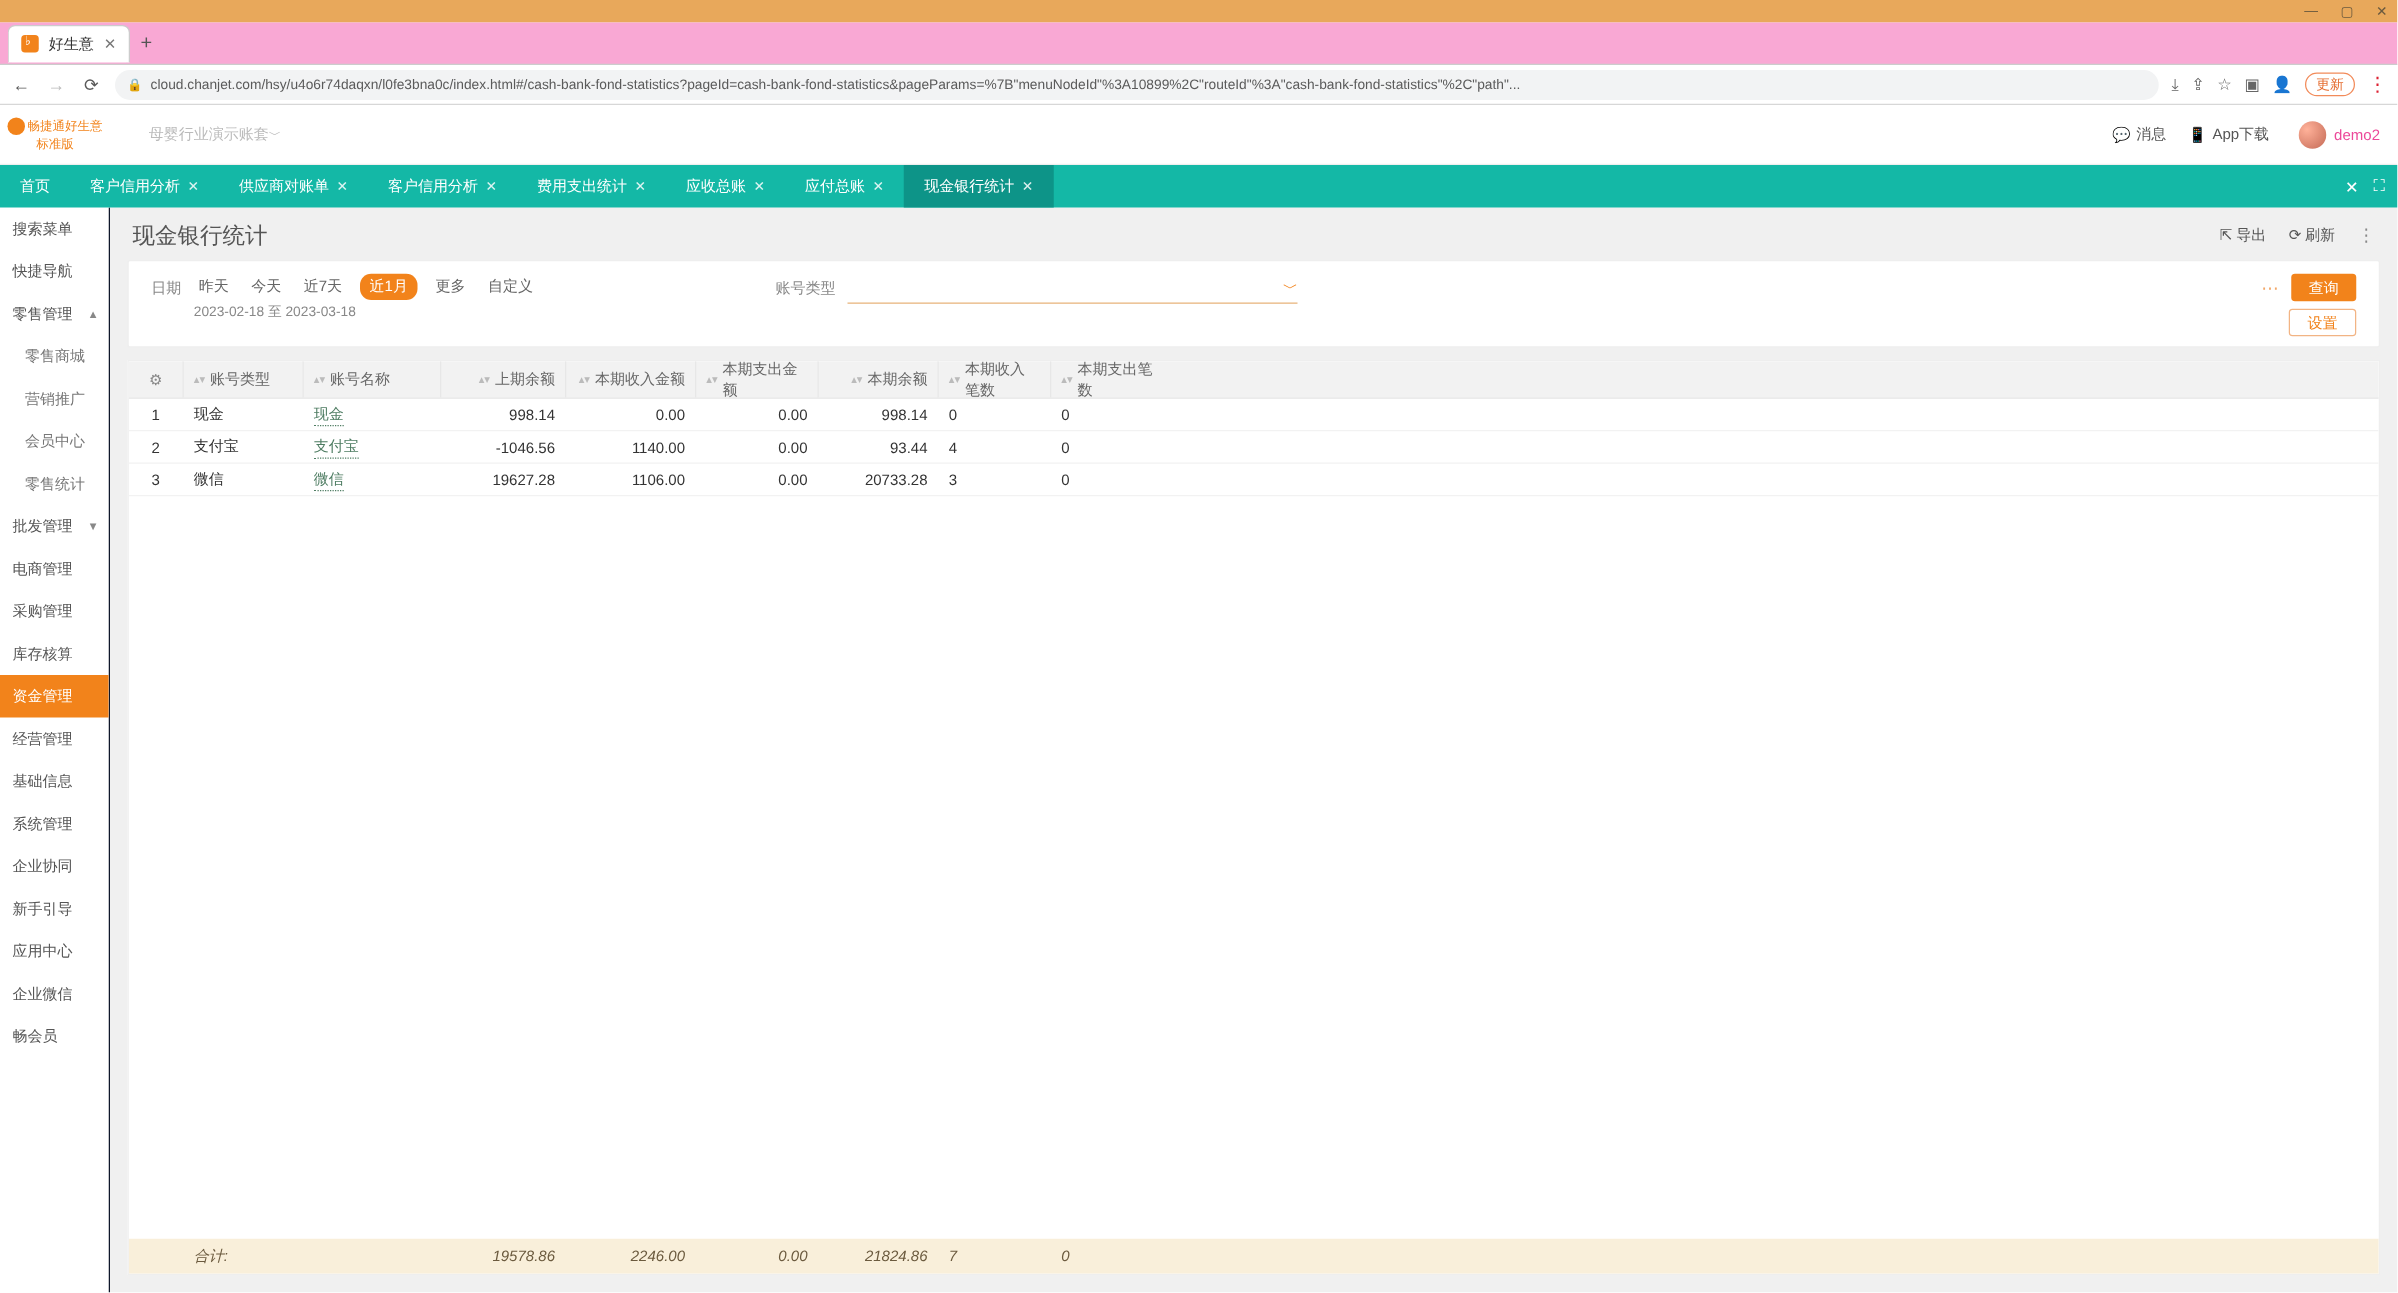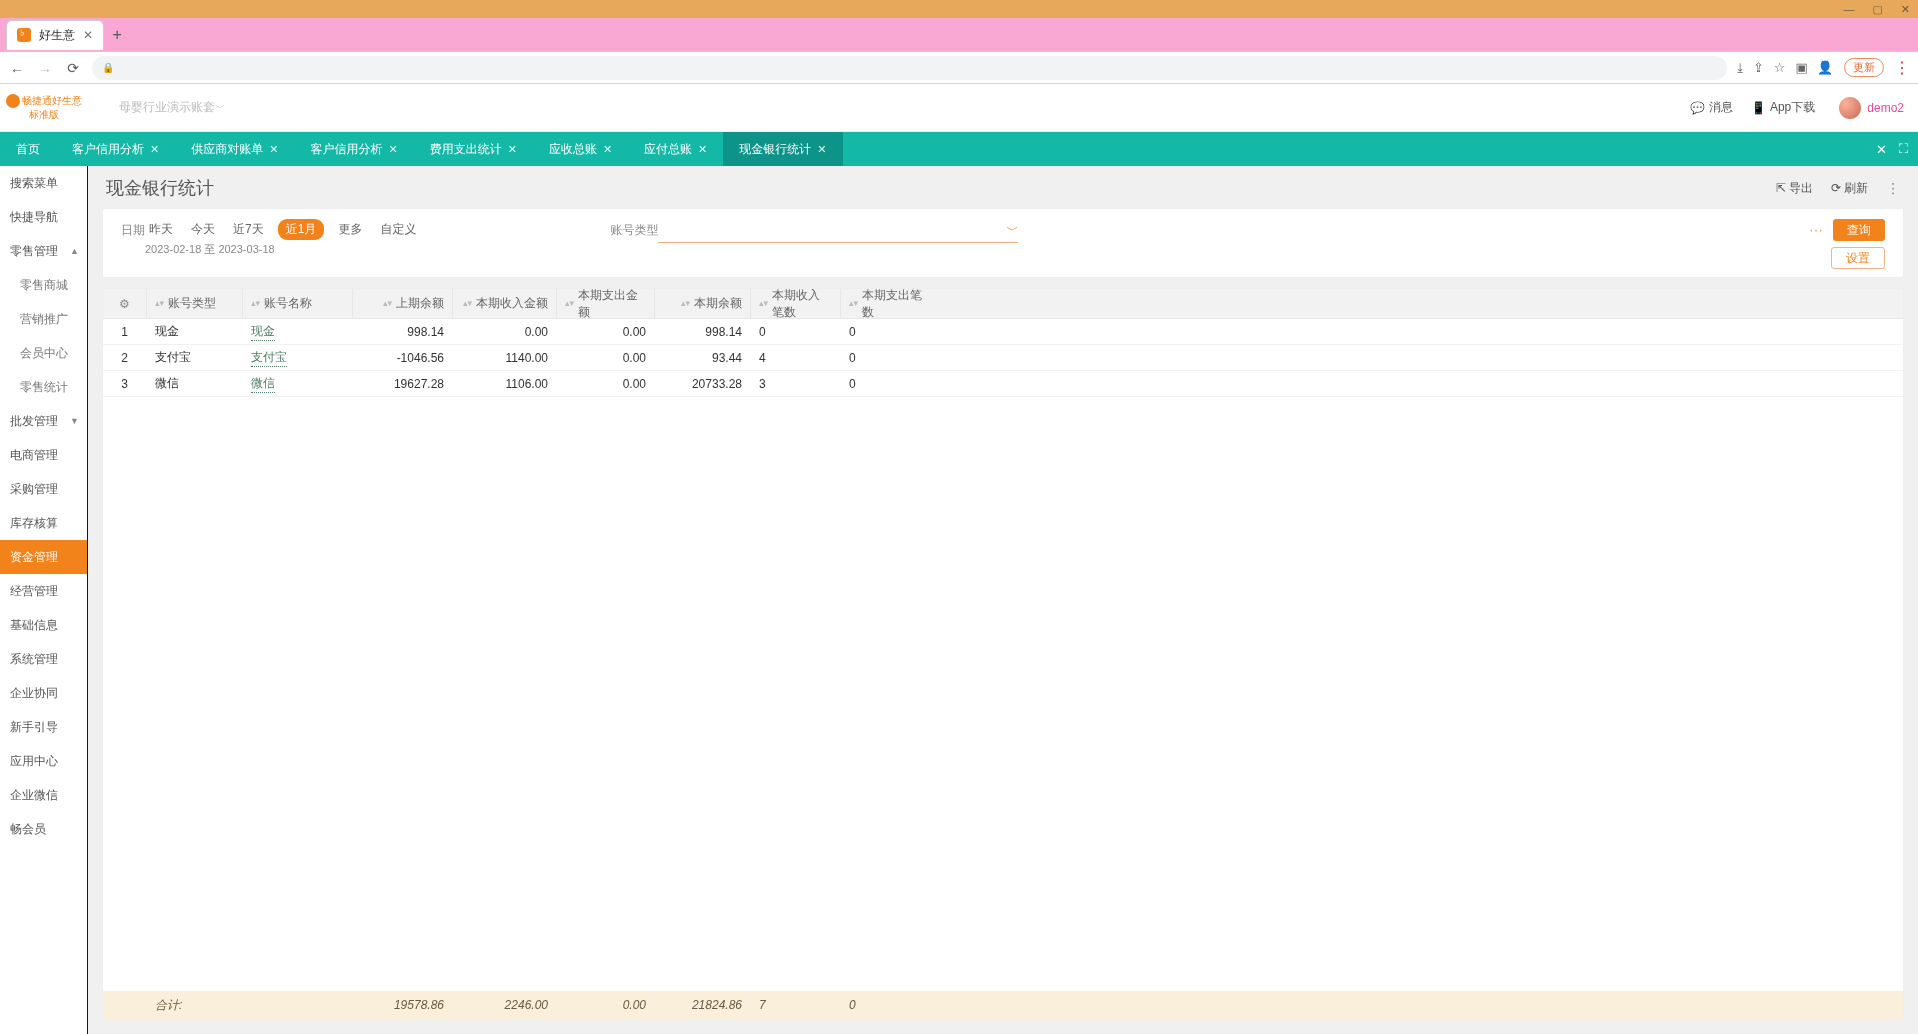--- a/index.html
+++ b/index.html
@@ -52,21 +52,21 @@
 .side-caret { position:absolute; right:8px; font-size:9px; color:#888;}
 
 .content { flex:1; background:#f0f0f0; display:flex; flex-direction:column; overflow:hidden; }
 .page-head { background:#f0f0f0; padding:10px 18px 8px; display:flex; align-items:center; }
 .page-title { font-size:18px; color:#555; }
 .page-actions { margin-left:auto; display:flex; gap:18px; color:#555;}
 .page-actions .act { cursor:pointer; display:flex; align-items:center; gap:3px; font-size:12px;}
 .vdots { cursor:pointer; color:#888; font-size:14px;}
 
 .filter-card { background:#fff; margin:0 14px; border:1px solid #eee; border-radius:2px; padding:10px 18px 8px; display:flex; align-items:flex-start; gap:30px;}
-.f-group { display:flex; align-items:flex-start; }
+.f-group { display:flex; align-items:flex-start; gap:10px; }
 .f-label { color:#888; font-size:12px; padding-top:3px;}
 .date-opts { display:flex; flex-direction:column; }
 .date-line { display:flex; gap:10px; align-items:center;}
 .date-opt { color:#666; font-size:12px; cursor:pointer; padding:2px 4px;}
 .date-opt.active { background:#f2831b; color:#fff; border-radius:9px; padding:2px 8px;}
 .date-range { color:#888; font-size:11px; margin-top:2px;}
 .f-select { width:360px; height:24px; border-bottom:1px solid #e8b37a; display:flex; align-items:center; justify-content:flex-end; color:#f2831b; cursor:pointer;}
 .f-input { width:320px; height:24px; border-bottom:1px solid #ddd; }
 .filter-right { margin-left:auto; display:flex; flex-direction:column; gap:6px; align-items:flex-end;}
 .filter-right-row { display:flex; gap:8px; align-items:center;}
@@ -115,20 +115,21 @@
   </div>
   <div class="newtab">+</div>
 </div>
 
 <div class="addr-bar">
   <span class="nav-btn">←</span>
   <span class="nav-btn" style="color:#bbb;">→</span>
   <span class="nav-btn">⟳</span>
   <div class="addr-field">
     <span class="lock">🔒</span>
+    <span>cloud.chanjet.com/hsy/u4o6r74daqxn/l0fe3bna0c/index.html#/cash-bank-fond-statistics?pageId=cash-bank-fond-statistics&amp;pageParams=%7B"menuNodeId"%3A10899%2C"routeId"%3A"cash-bank-fond-statistics"%2C"path"...</span>
   </div>
   <span class="ext-icon">⤓</span>
   <span class="ext-icon">⇪</span>
   <span class="ext-icon">☆</span>
   <span class="ext-icon">▣</span>
   <span class="ext-icon">👤</span>
   <span class="update-pill">更新</span>
   <span class="menu-dots">⋮</span>
 </div>
 

